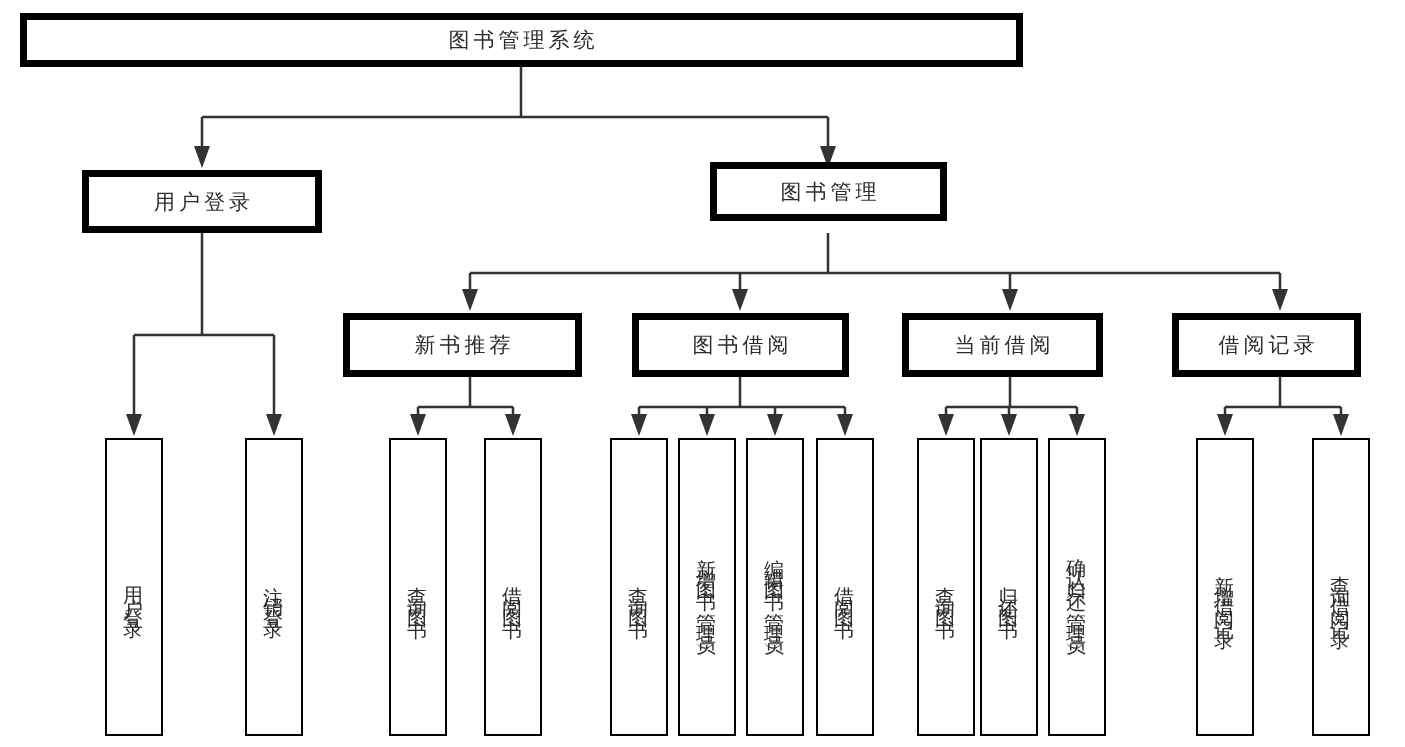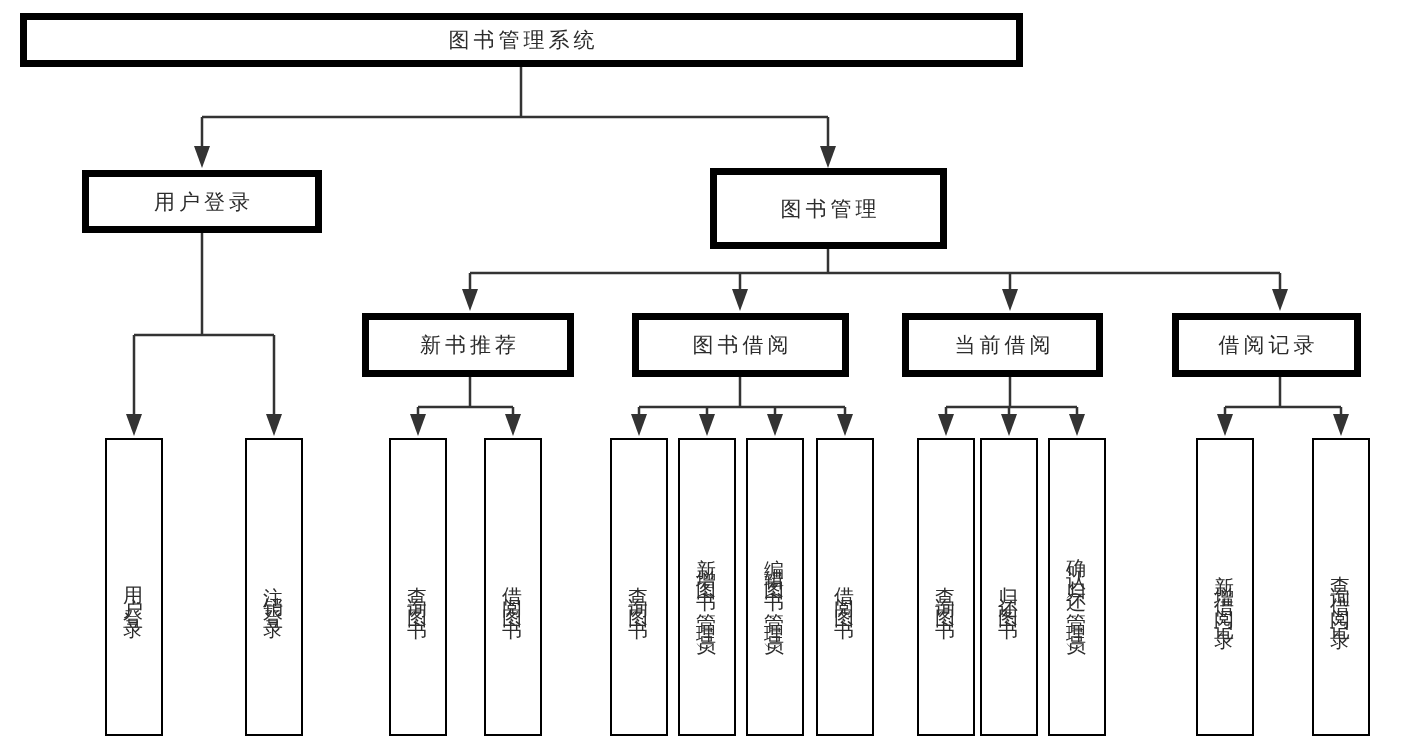--- a/index.html
+++ b/index.html
@@ -76,25 +76,25 @@
     </g>
   </svg>
 
   <div class="box" style="left:20px; top:13px; width:1003px; height:54px">
     <span class="hlabel">图书管理系统</span>
   </div>
 
   <div class="box" style="left:82px; top:170px; width:240px; height:63px">
     <span class="hlabel">用户登录</span>
   </div>
-  <div class="box" style="left:710px; top:168px; width:237px; height:81px">
+  <div class="box" style="left:710px; top:162px; width:237px; height:59px">
     <span class="hlabel">图书管理</span>
   </div>
 
-  <div class="box" style="left:362px; top:313px; width:212px; height:64px">
+  <div class="box" style="left:343px; top:313px; width:239px; height:64px">
     <span class="hlabel">新书推荐</span>
   </div>
   <div class="box" style="left:632px; top:313px; width:217px; height:64px">
     <span class="hlabel">图书借阅</span>
   </div>
   <div class="box" style="left:902px; top:313px; width:201px; height:64px">
     <span class="hlabel">当前借阅</span>
   </div>
   <div class="box" style="left:1172px; top:313px; width:189px; height:64px">
     <span class="hlabel">借阅记录</span>

